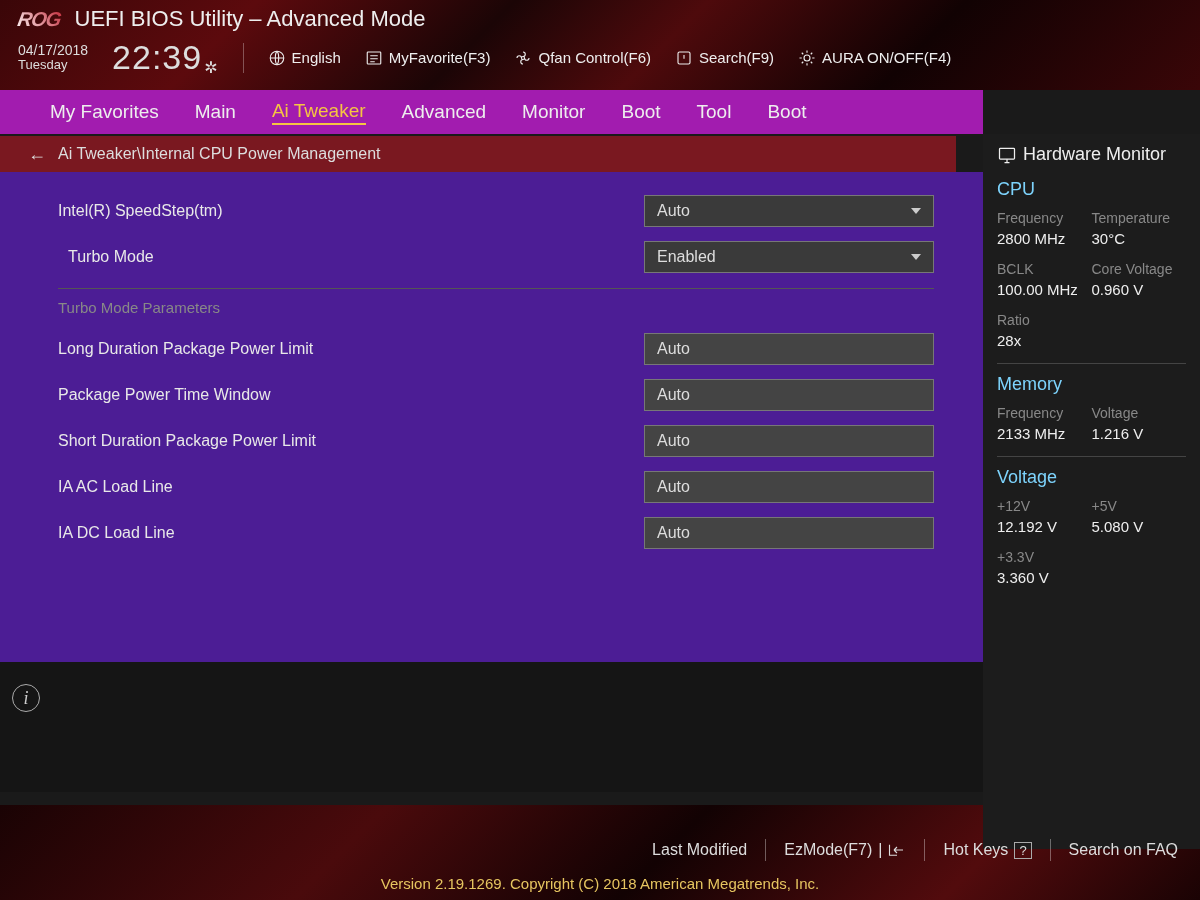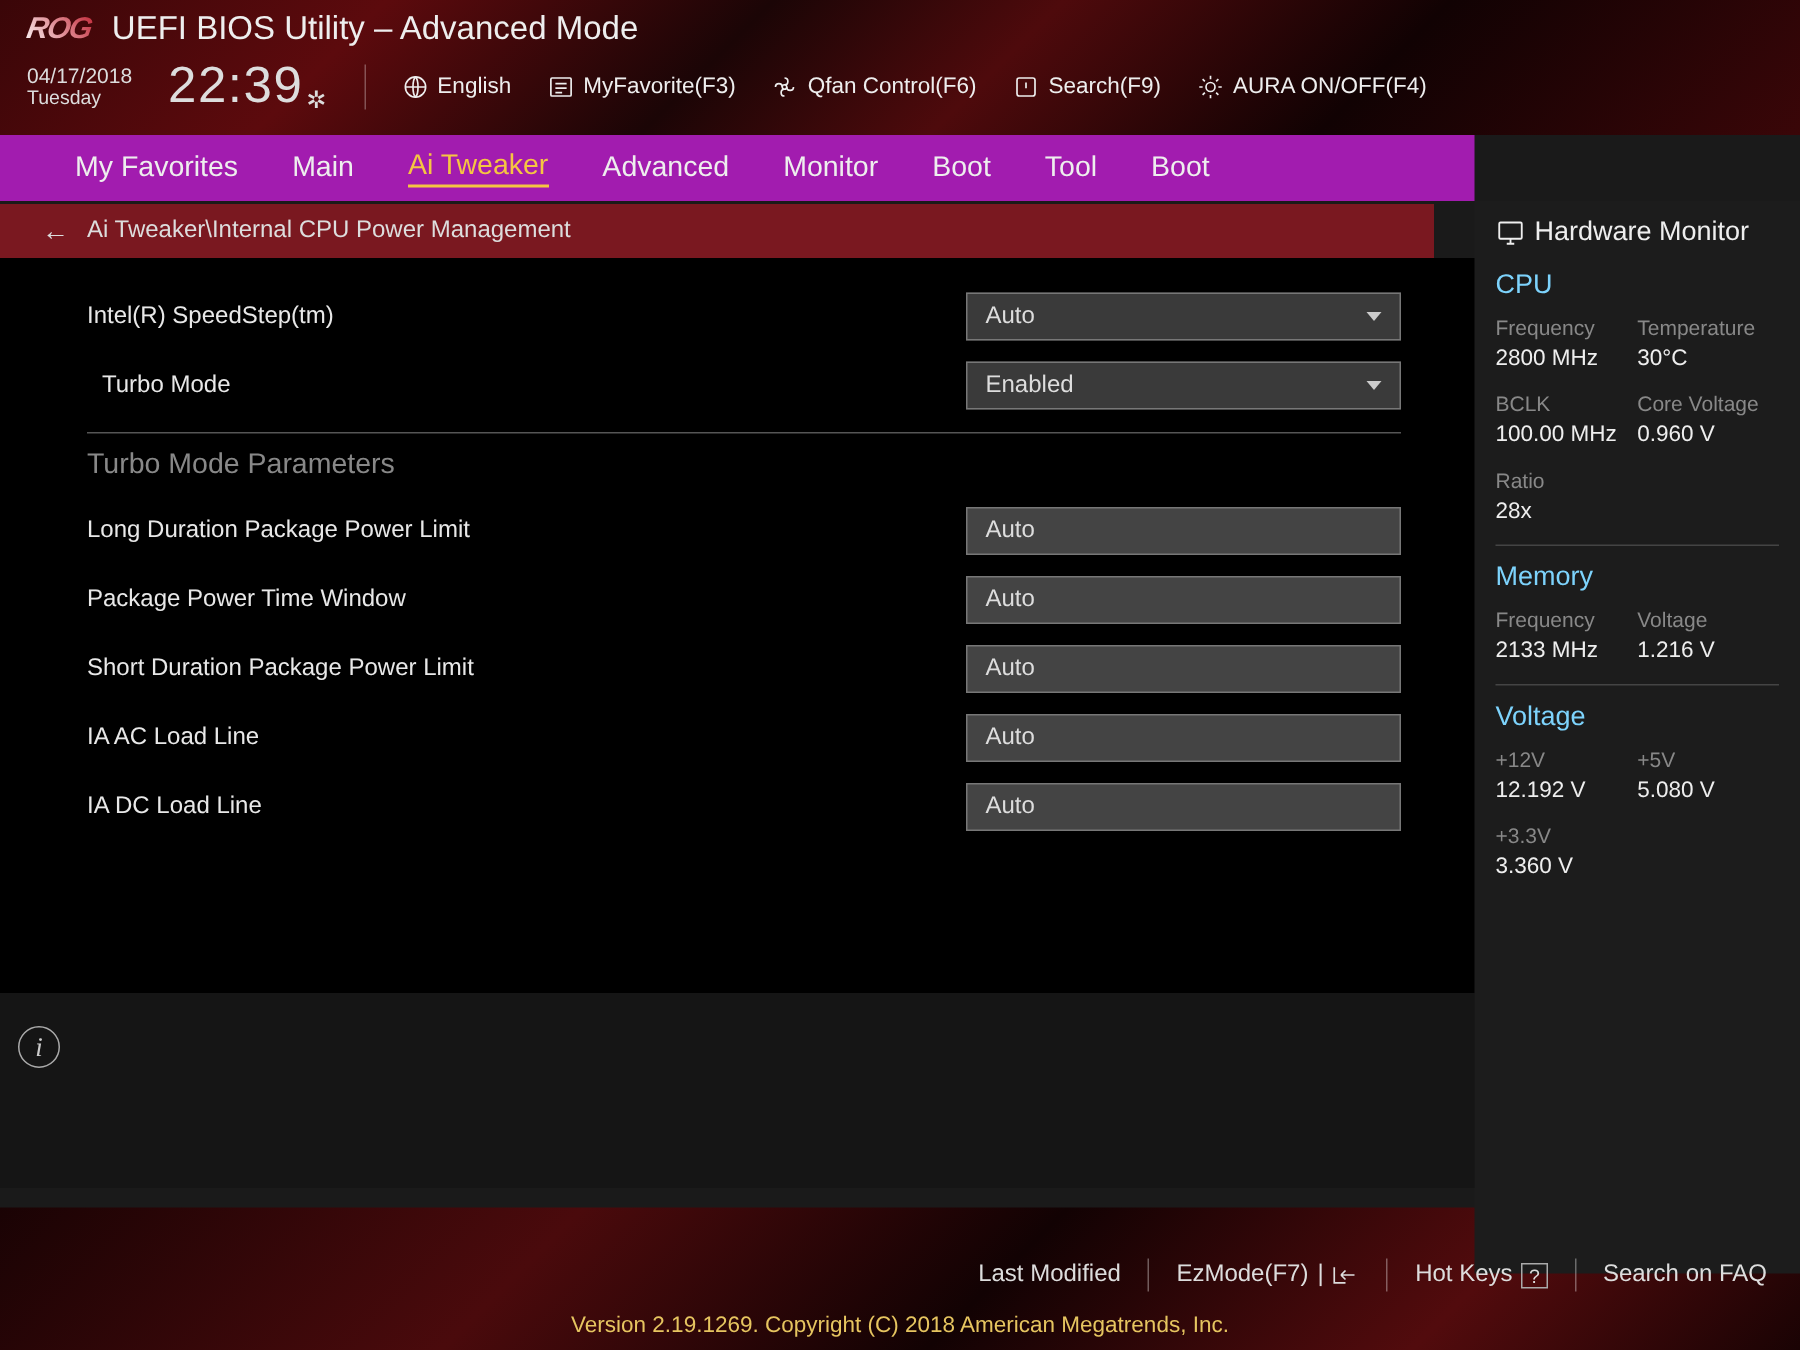--- a/index.html
+++ b/index.html
@@ -45,33 +45,33 @@
   .tabs { position:relative; z-index:2; display:flex; gap:36px; padding:0 50px;
     background:#a21caf; height:44px; align-items:center; width:983px; }
   .tab { font-size:19px; color:#eee; cursor:pointer; }
   .tab.active { color:#f5c542; border-bottom:2px solid #f5c542; padding-bottom:1px; }
 
   .body { display:flex; position:relative; z-index:2; }
   .main { width:983px; }
   .breadcrumb { background:#7a1820; height:36px; display:flex; align-items:center;
     gap:12px; padding:0 28px; font-size:16px; margin:2px 0 0 0; width:956px; }
   .arrow { font-size:18px; }
-  .settings { padding:16px 0 0 58px; width:1124px; background:#000000; min-height:490px; }
+  .settings { padding:16px 0 0 58px; width:1124px; background:#4c1d95; min-height:490px; }
   .row { display:flex; align-items:center; height:46px; }
   .row.indent { padding-left:10px;align-items:center; }
   .row .lbl { flex:0 0 586px; font-size:16px; color:#e8e8e8; }
   .row.indent .lbl { flex:0 0 576px; }
   .select { width:290px; height:32px; background:#3a3a3a; border:1px solid #777;
     display:flex; align-items:center; justify-content:space-between; padding:0 12px;
     font-size:16px; cursor:pointer; }
   .caret { width:0;height:0;border-left:5px solid transparent;border-right:5px solid transparent;border-top:6px solid #ccc; }
   .input { width:290px; height:32px; background:#444; border:1px solid #777;
     display:flex; align-items:center; padding:0 12px; font-size:16px; }
   .hr { height:1px; background:#555; margin:8px 0 4px 0; width:876px; }
-  .section-label { color:#888; font-size:19px; padding:6px 0 10px 0; }
+  .section-label { color:#888; font-size:15px; padding:6px 0 10px 0; }
 
   .helpbar { width:983px; height:130px; background:#151515; display:flex; align-items:flex-start; padding:22px 12px; position:relative; z-index:2;}
   .info-icon { width:28px;height:28px;border:1.5px solid #aaa;border-radius:50%;
     display:flex;align-items:center;justify-content:center;font-style:italic;font-family:serif;font-size:18px;color:#ccc; }
 
   .sidebar { width:217px; background:#1c1c1c; padding:10px 14px 0 14px; height:715px; font-size:14.5px; }
   .sb-title { display:flex; align-items:center; gap:6px; font-size:18px; color:#eee; margin-bottom:14px; }
   .sb-title svg{width:20px;height:20px;stroke:#eee;fill:none;stroke-width:1.5;}
   .sb-h { color:#7dd3fc; font-size:18px; margin:6px 0 10px 0; }
   .sb-grid { display:grid; grid-template-columns:1fr 1fr; row-gap:4px; margin-bottom:14px; }

